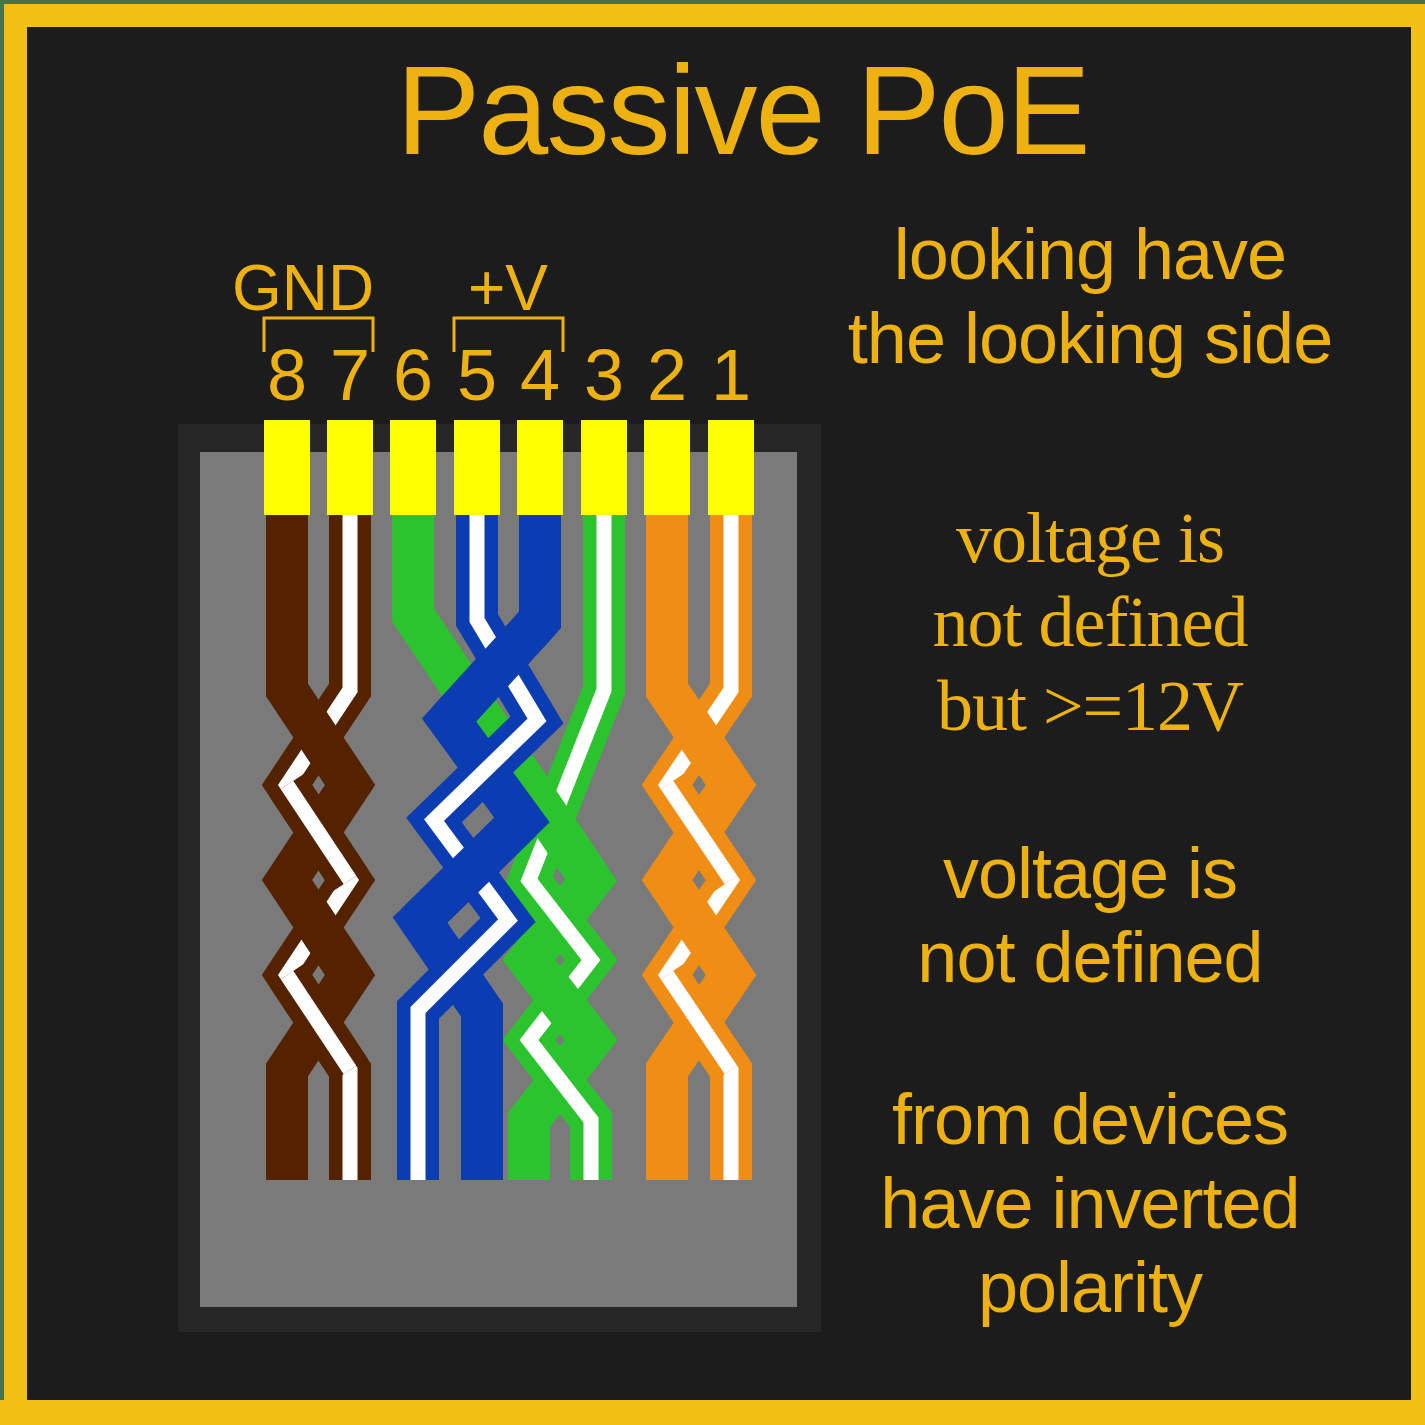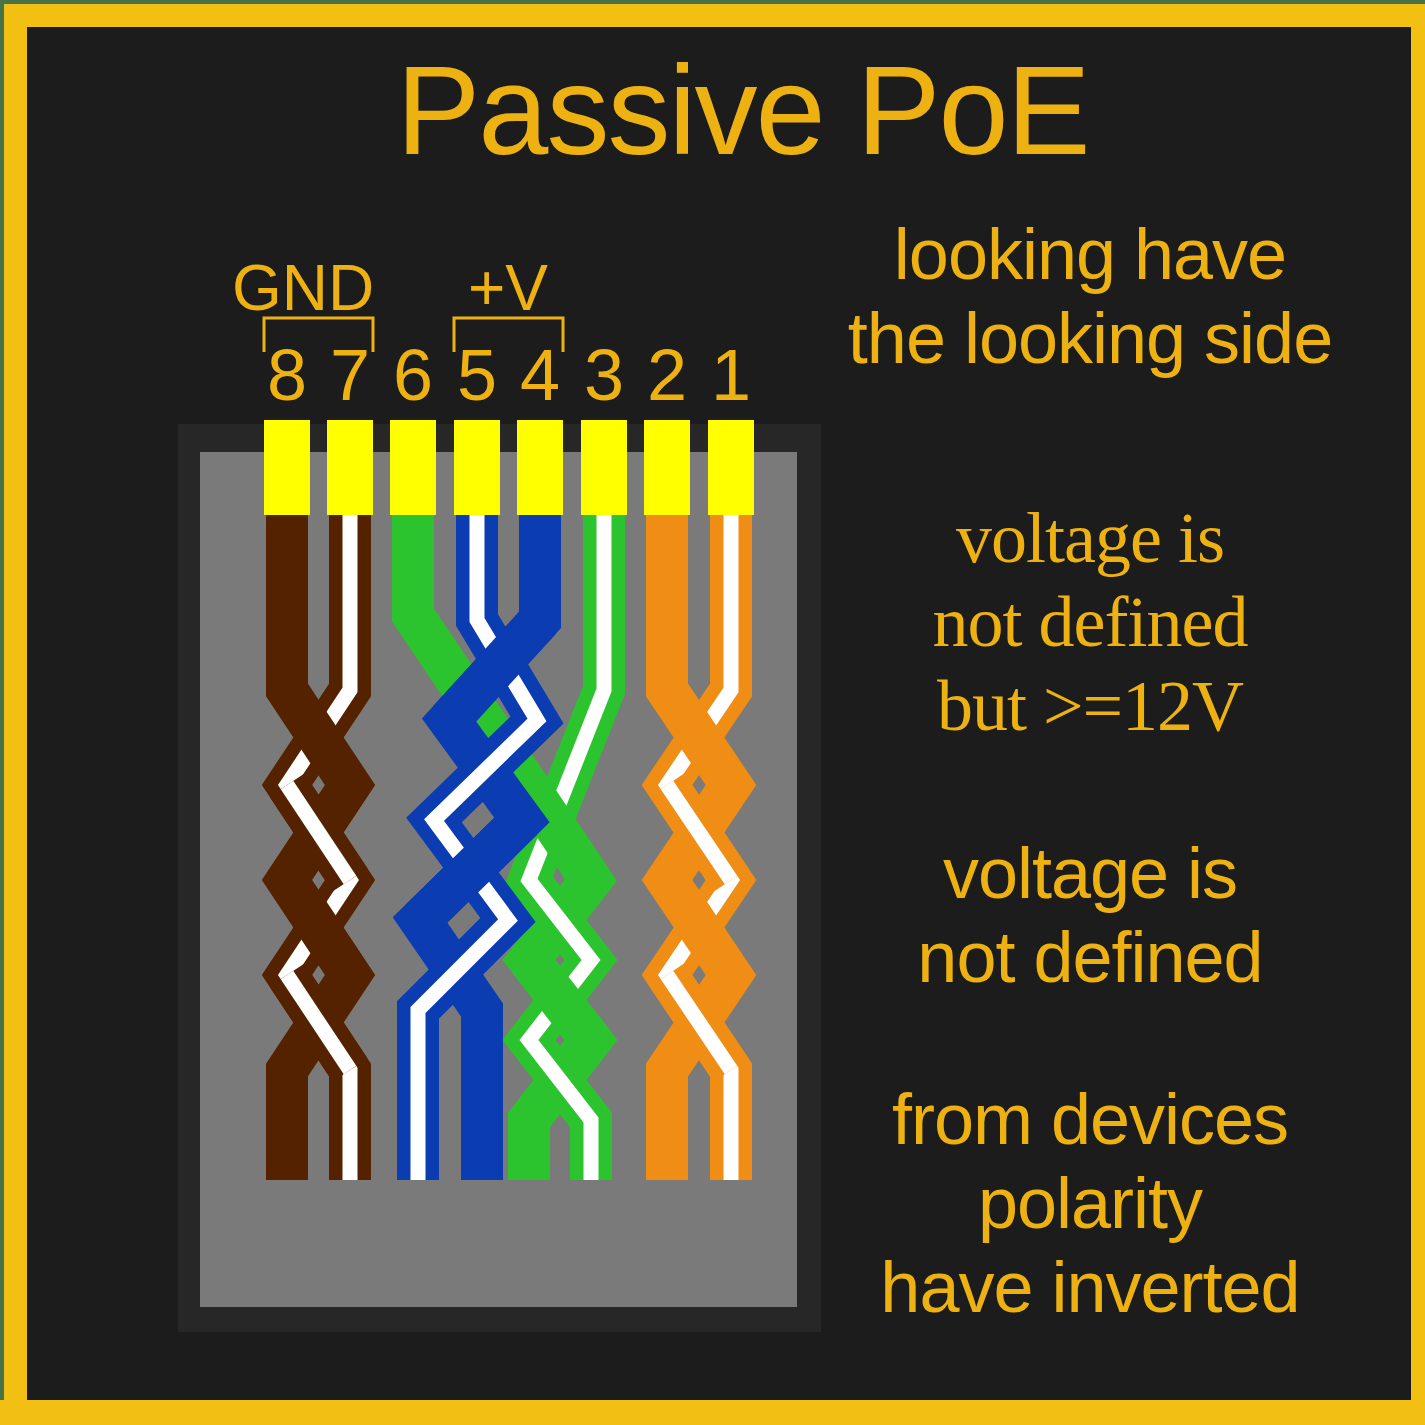--- a/index.html
+++ b/index.html
@@ -115,16 +115,16 @@
     <div>but &gt;=12V</div>
   </div>
 
   <div class="note note-current">
     <div>voltage is</div>
     <div>not defined</div>
   </div>
 
   <div class="note note-polarity">
     <div>from devices</div>
+    <div>have inverted</div>
     <div>polarity</div>
-    <div>have inverted</div>
   </div>
 </div>
 
 </body></html>

